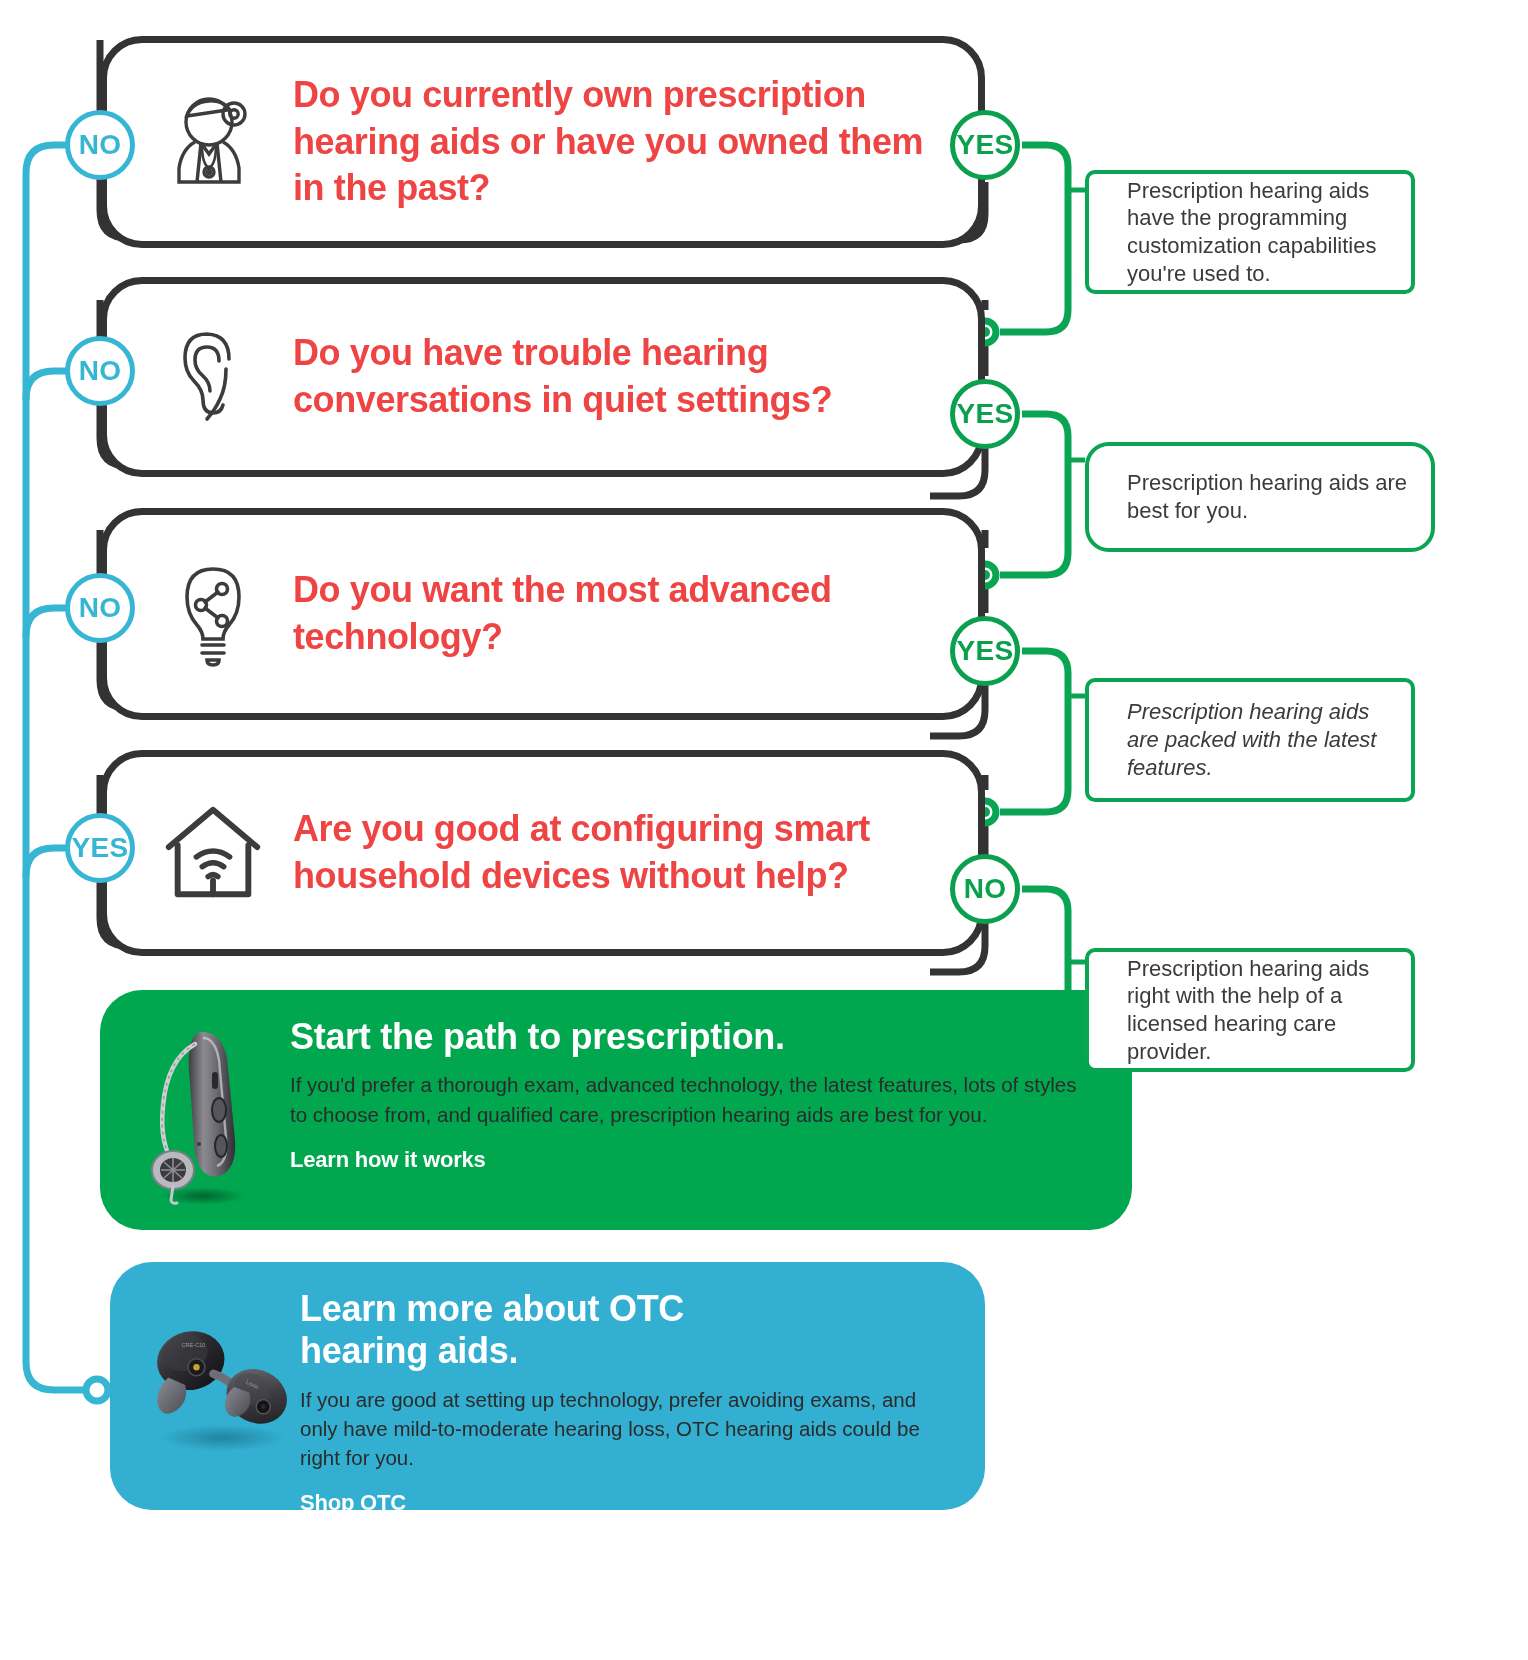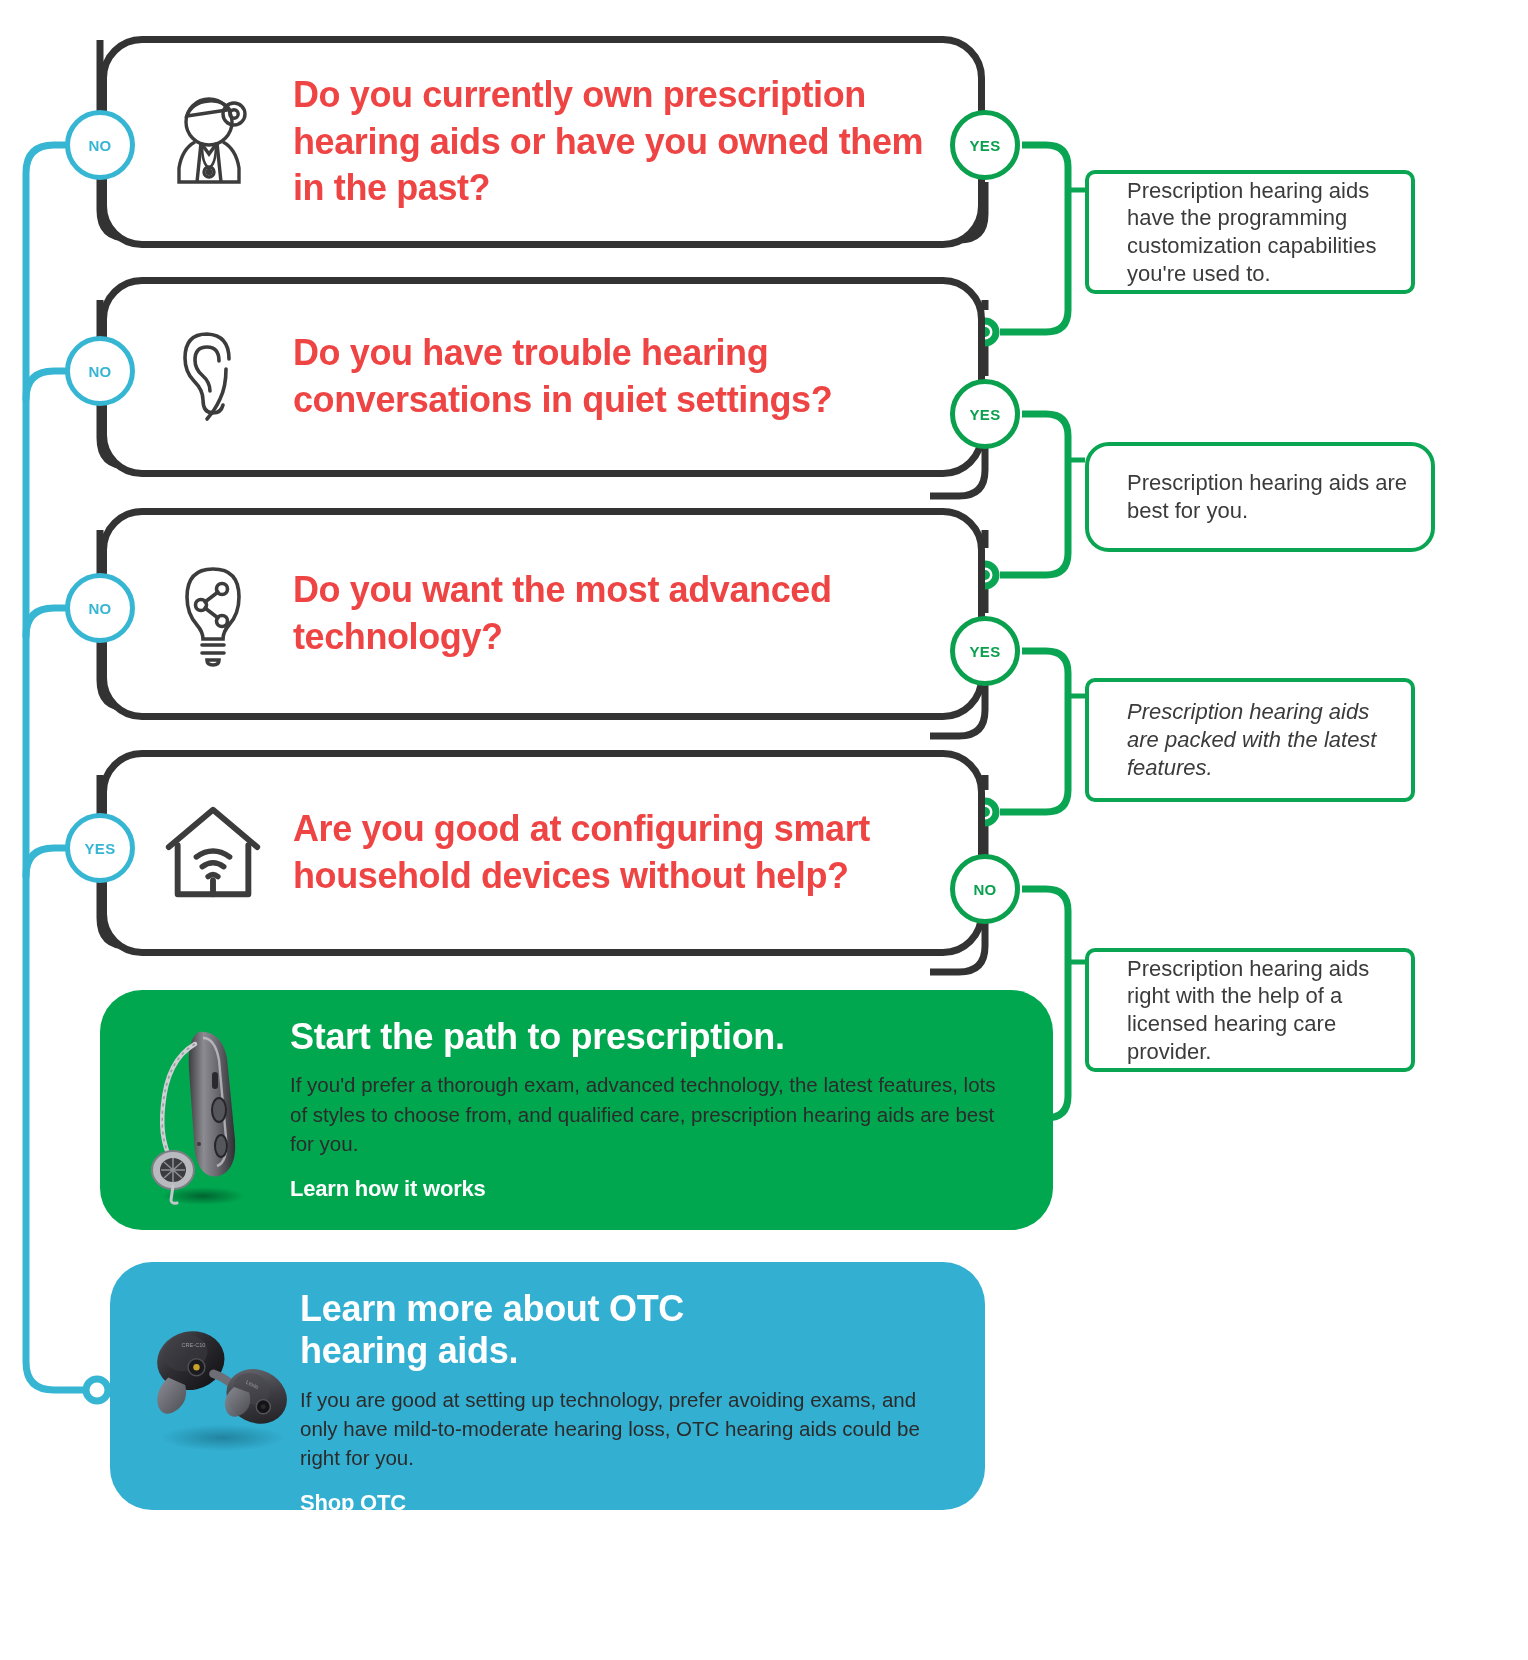--- a/index.html
+++ b/index.html
@@ -43,21 +43,21 @@
   }
 
   
   .badge {
     position: absolute;
     width: 70px; height: 70px;
     border-radius: 50%;
     background: #ffffff;
     display: flex; align-items: center; justify-content: center;
     font-weight: bold;
-    font-size: 15px;
+    font-size: 28px;
     letter-spacing: 0.3px;
     z-index: 6;
   }
   .badge.cyan { border: 5px solid #37b6d3; color: #37b6d3; }
   .badge.green { border: 5px solid #0aa04e; color: #0aa04e; }
 
   
   .abox {
     position: absolute;
     background: #ffffff;
@@ -268,21 +268,21 @@
     <span>YES</span>
   </div>
   <div class="badge green" style="left:950px; top:854px;">
     <span>NO</span>
   </div>
 
   <div class="abox" style="left:1085px; top:948px; width:330px; height:124px;">
     <p>Prescription hearing aids right with the help of a licensed hearing care provider.</p>
   </div>
 
-  <div class="cta green" style="left:100px; top:990px; width:953px; height:240px;">
+  <div class="cta green" style="left:100px; top:990px; width:1032px; height:240px;">
     <div class="cta-photo" style="top:22px; width:145px; height:200px;">
       <svg width="132" height="196" viewBox="0 0 132 196">
         <defs>
           <linearGradient id="bteG" x1="0" y1="0" x2="1" y2="0">
             <stop offset="0" stop-color="#3e3e42"></stop>
             <stop offset="0.32" stop-color="#8b8b91"></stop>
             <stop offset="0.6" stop-color="#6a6a70"></stop>
             <stop offset="1" stop-color="#2e2e33"></stop>
           </linearGradient>
           <linearGradient id="bteG2" x1="0" y1="0" x2="1" y2="0">

